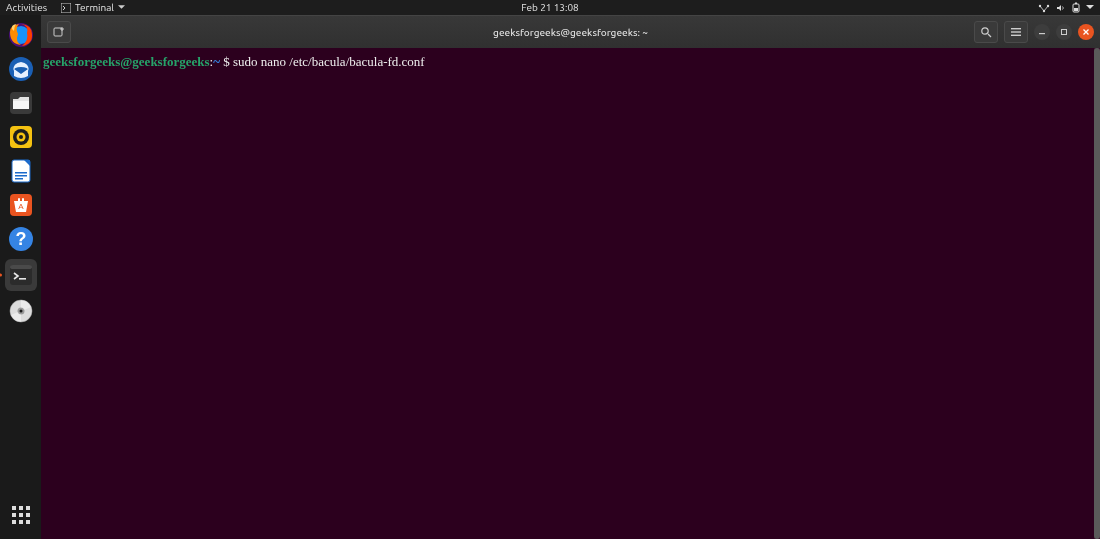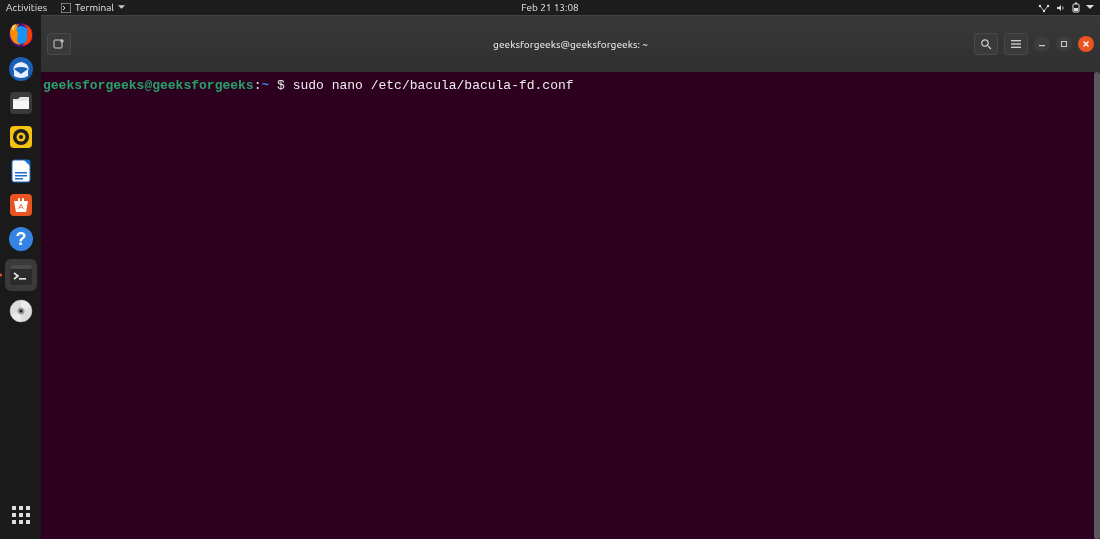--- a/index.html
+++ b/index.html
@@ -82,21 +82,21 @@
     right: 0;
     bottom: 0;
     display: flex;
     flex-direction: column;
   }
   .titlebar {
     height: 26px;
     background: linear-gradient(to bottom, #383838, #303030);
     display: flex;
     align-items: center;
-    padding: 15px 6px;
+    padding: 3px 6px;
     color: #ddd;
     font-size: 10px;
     border-top: 1px solid #444;
   }
   .titlebar .title-center {
     position: absolute;
     left: 50%;
     transform: translateX(-50%);
     font-weight: 500;
   }
@@ -138,21 +138,21 @@
     flex: 1;
     background: #2c001e;
     position: relative;
     overflow: hidden;
   }
   .term-body .content {
     position: absolute;
     top: 6px;
     left: 2px;
     right: 8px;
-    font-family: Liberation Mono, monospace;
+    font-family: Liberation Serif, serif;
     font-size: 13px;
     line-height: 16px;
     color: #eee;
     white-space: pre;
   }
   .term-body .prompt-user { color: #26a269; font-weight: bold; }
   .term-body .prompt-colon { color: #eee; }
   .term-body .prompt-path { color: #3584e4; font-weight: bold; }
   .term-body .scrollbar {
     position: absolute;

